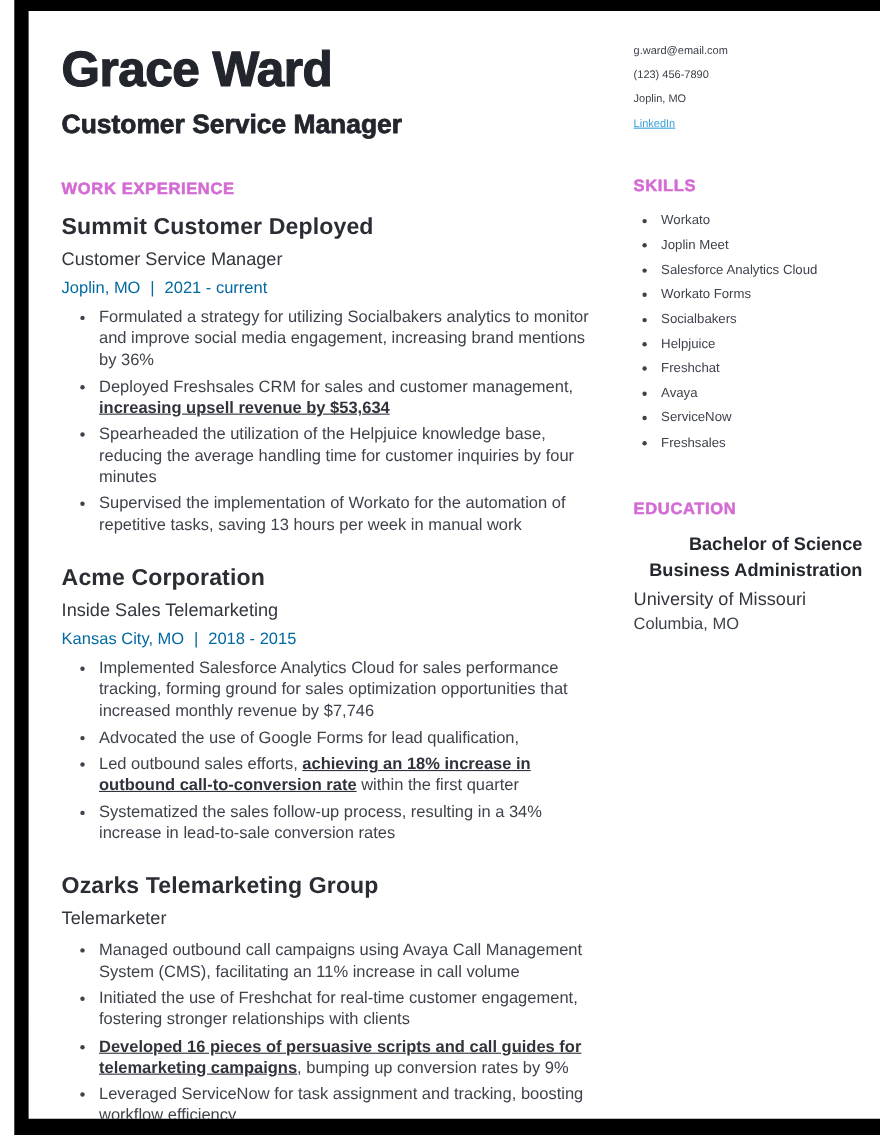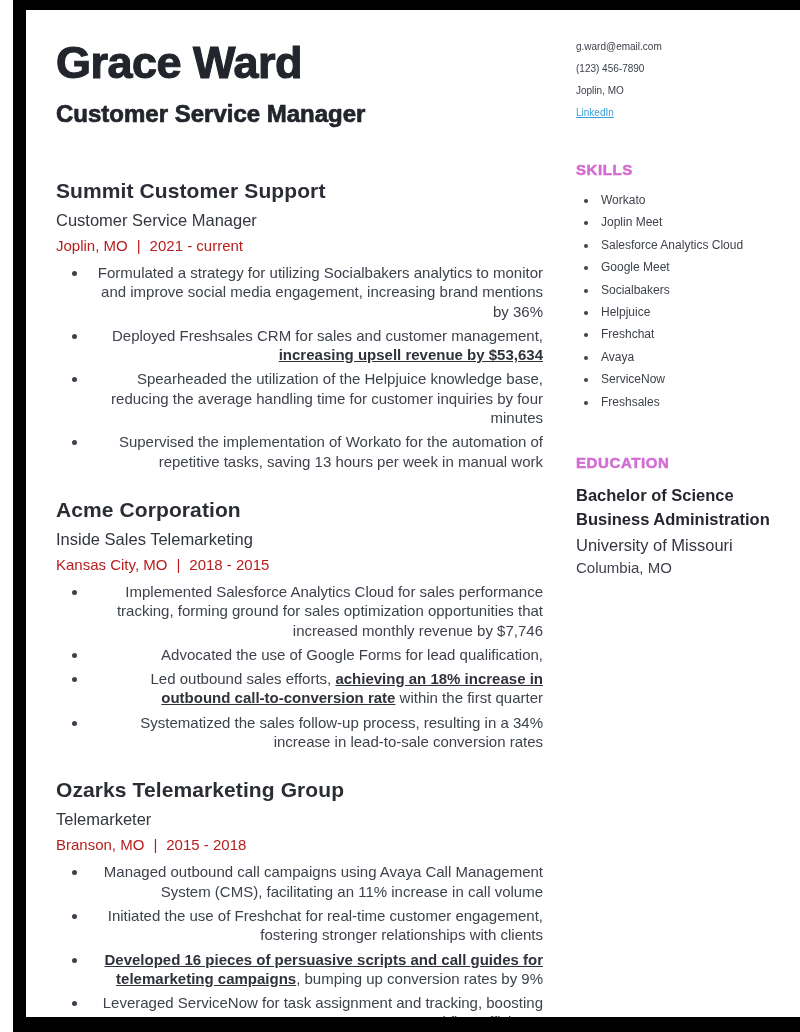--- a/index.html
+++ b/index.html
@@ -57,63 +57,64 @@
   }
 
   
   .jobs > .job{margin-top:26px;}
   .jobs > .job:first-child{margin-top:14px;}
   .company{
     font-size:21px;line-height:26px;font-weight:600;
     color:#2a2d34;letter-spacing:0.1px;
   }
   .role{font-size:16.5px;line-height:21px;margin-top:6px;color:#33363e;}
-  .meta{font-size:15px;line-height:19px;margin-top:5px;color:#b91c1c;}
+  .meta{font-size:15px;line-height:19px;margin-top:5px;color:#0369a1;}
   .meta .pipe{margin:0 9px;}
   ul.bullets{
     margin:8px 0 0;padding-left:32px;
-    font-size:15px;line-height:19.3px;color:var(--body);text-align:right;
+    font-size:15px;line-height:19.3px;color:var(--body);
   }
   ul.bullets li{margin-bottom:5px;padding-left:2px;}
   .em{font-weight:700;text-decoration:underline;color:#30333b;}
 
   
   ul.skills{
     margin:11px 0 0;padding-left:22px;
     font-size:12px;line-height:22.4px;color:var(--body);
   }
   ul.skills li{padding-left:3px;}
 
   
   .edu-section{margin-top:42px;}
   .edu-body{margin-top:12px;}
   .degree,.major{
-    font-size:16.5px;line-height:24px;font-weight:700;color:#24272e;
+    font-size:16.5px;line-height:24px;font-weight:700;color:#24272e;text-align:right;
   }
   .school{font-size:16.5px;line-height:24px;margin-top:2px;color:#33363e;}
   .edu-dates{font-size:15px;line-height:22px;margin-top:1px;}
   .edu-loc{font-size:15px;line-height:22px;}
 </style>
 </head>
 <body>
 
 <div class="page">
   <div class="columns">
 
     <div class="main-col">
 
       <div class="header-left">
         <div class="name">Grace Ward</div>
         <div class="job-title">Customer Service Manager</div>
       </div>
 
+      <div class="section-label">WORK EXPERIENCE</div>
 
       <div class="jobs">
   <div class="job">
-    <div class="company">Summit Customer Support</div>
+    <div class="company">Summit Customer Deployed</div>
     <div class="role">Customer Service Manager</div>
     <div class="meta">
       <span>Joplin, MO</span><span class="pipe">|</span><span>2021 - current</span>
     </div>
     <ul class="bullets">
               <li><span>Formulated a strategy for utilizing Socialbakers analytics to monitor and improve social media engagement, increasing brand mentions by 36%</span></li>
               <li><span>Deployed Freshsales CRM for sales and customer management, </span><span class="em">increasing upsell revenue by $53,634</span></li>
               <li><span>Spearheaded the utilization of the Helpjuice knowledge base, reducing the average handling time for customer inquiries by four minutes</span></li>
               <li><span>Supervised the implementation of Workato for the automation of repetitive tasks, saving 13 hours per week in manual work</span></li>
             </ul>
@@ -129,23 +130,20 @@
               <li><span>Implemented Salesforce Analytics Cloud for sales performance tracking, forming ground for sales optimization opportunities that increased monthly revenue by $7,746</span></li>
               <li><span>Advocated the use of Google Forms for lead qualification,</span></li>
               <li><span>Led outbound sales efforts, </span><span class="em">achieving an 18% increase in outbound call-to-conversion rate</span><span> within the first quarter</span></li>
               <li><span>Systematized the sales follow-up process, resulting in a 34% increase in lead-to-sale conversion rates</span></li>
             </ul>
   </div>
 
   <div class="job">
     <div class="company">Ozarks Telemarketing Group</div>
     <div class="role">Telemarketer</div>
-    <div class="meta">
-      <span>Branson, MO</span><span class="pipe">|</span><span>2015 - 2018</span>
-    </div>
     <ul class="bullets">
               <li><span>Managed outbound call campaigns using Avaya Call Management System (CMS), facilitating an 11% increase in call volume</span></li>
               <li><span>Initiated the use of Freshchat for real-time customer engagement, fostering stronger relationships with clients</span></li>
               <li><span class="em">Developed 16 pieces of persuasive scripts and call guides for telemarketing campaigns</span><span>, bumping up conversion rates by 9%</span></li>
               <li><span>Leveraged ServiceNow for task assignment and tracking, boosting workflow efficiency</span></li>
             </ul>
   </div>
 </div>
 
     </div>
@@ -158,21 +156,21 @@
         <div class="contact-line">Joplin, MO</div>
         <div class="contact-line"><a class="contact-link">LinkedIn</a></div>
       </div>
 
       <div class="skills-section">
         <div class="section-label">SKILLS</div>
         <ul class="skills">
             <li>Workato</li>
             <li>Joplin Meet</li>
             <li>Salesforce Analytics Cloud</li>
-            <li>Google Meet</li>
+            <li>Workato Forms</li>
             <li>Socialbakers</li>
             <li>Helpjuice</li>
             <li>Freshchat</li>
             <li>Avaya</li>
             <li>ServiceNow</li>
             <li>Freshsales</li>
           </ul>
       </div>
 
       <div class="edu-section">

